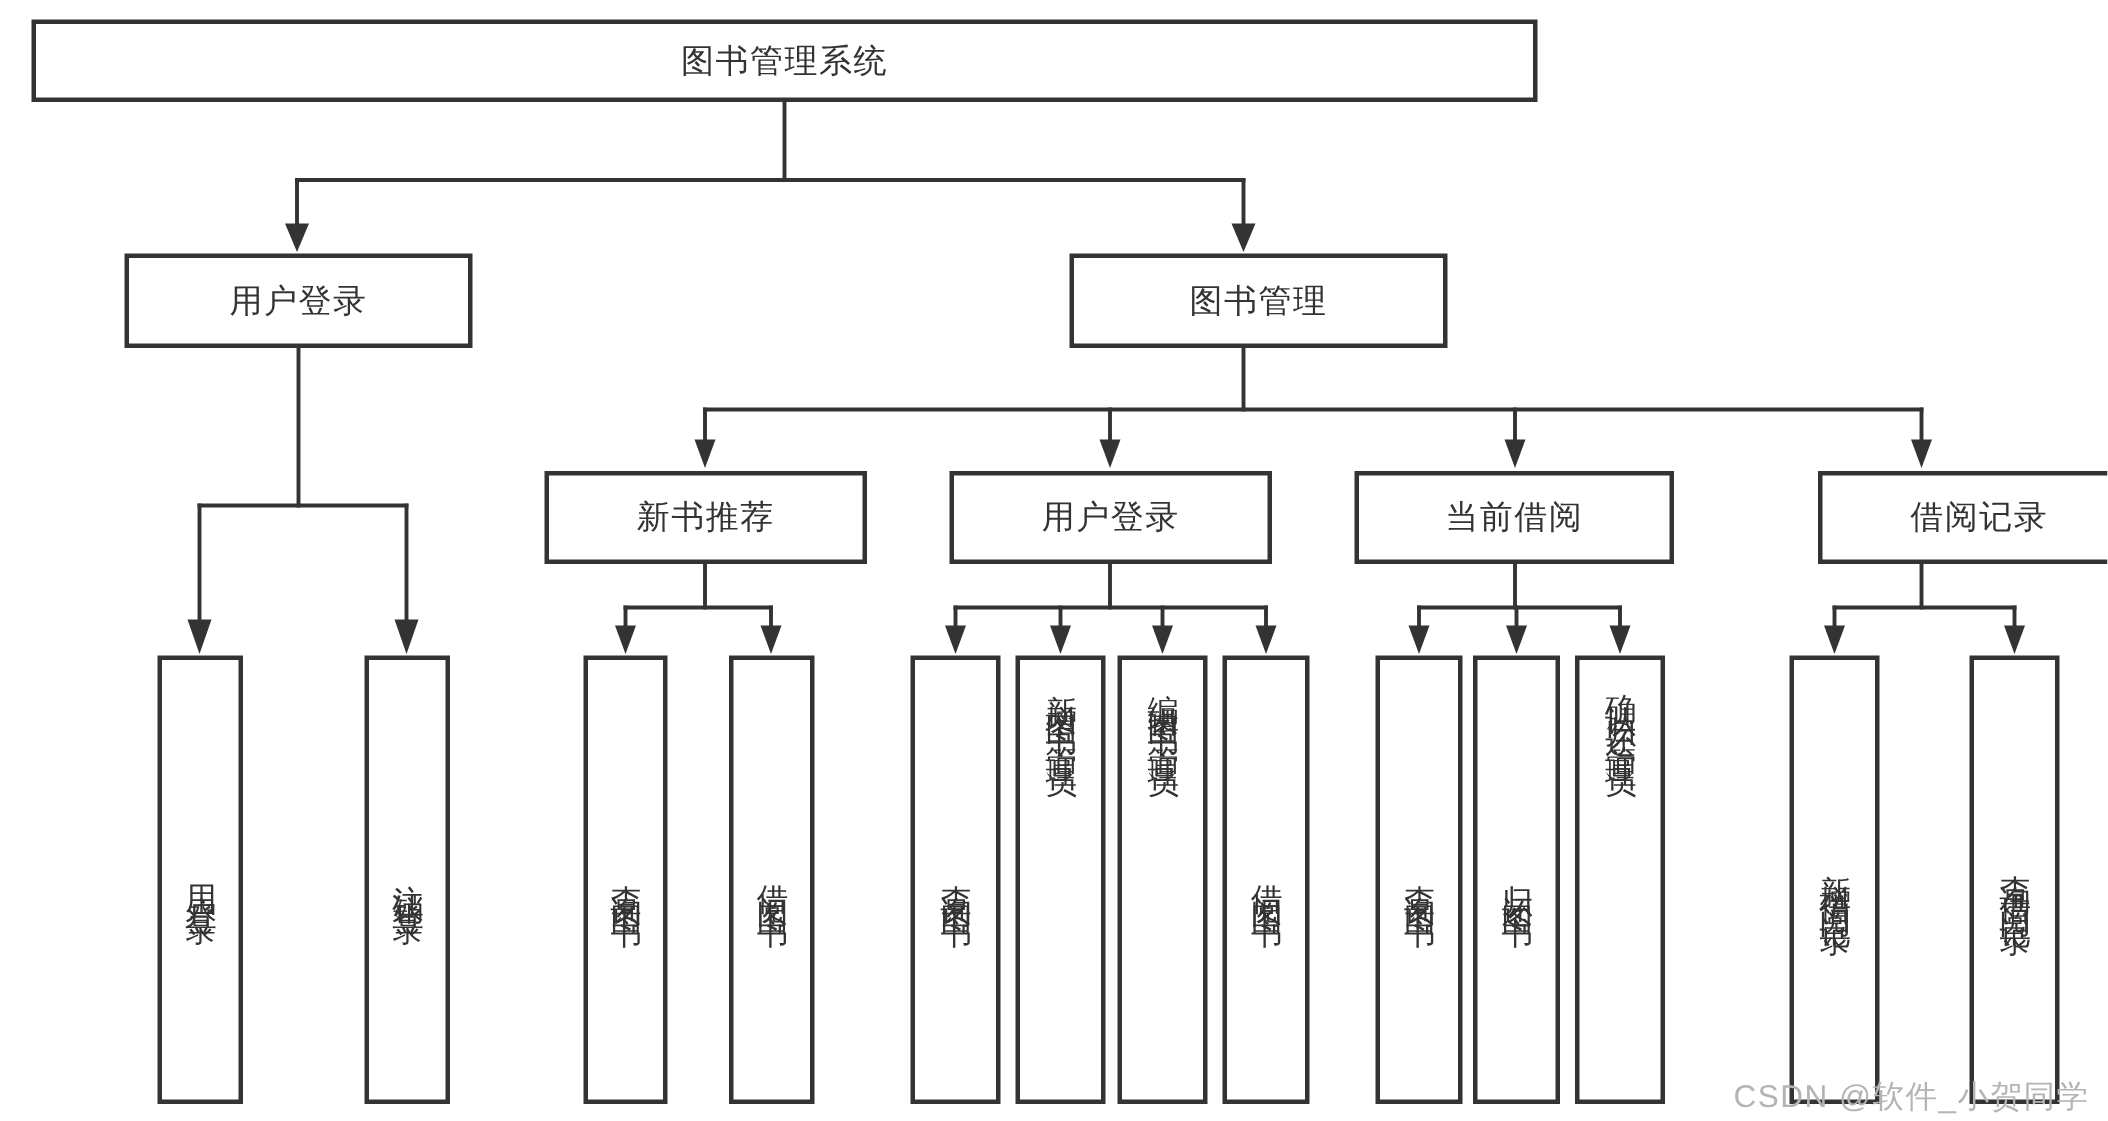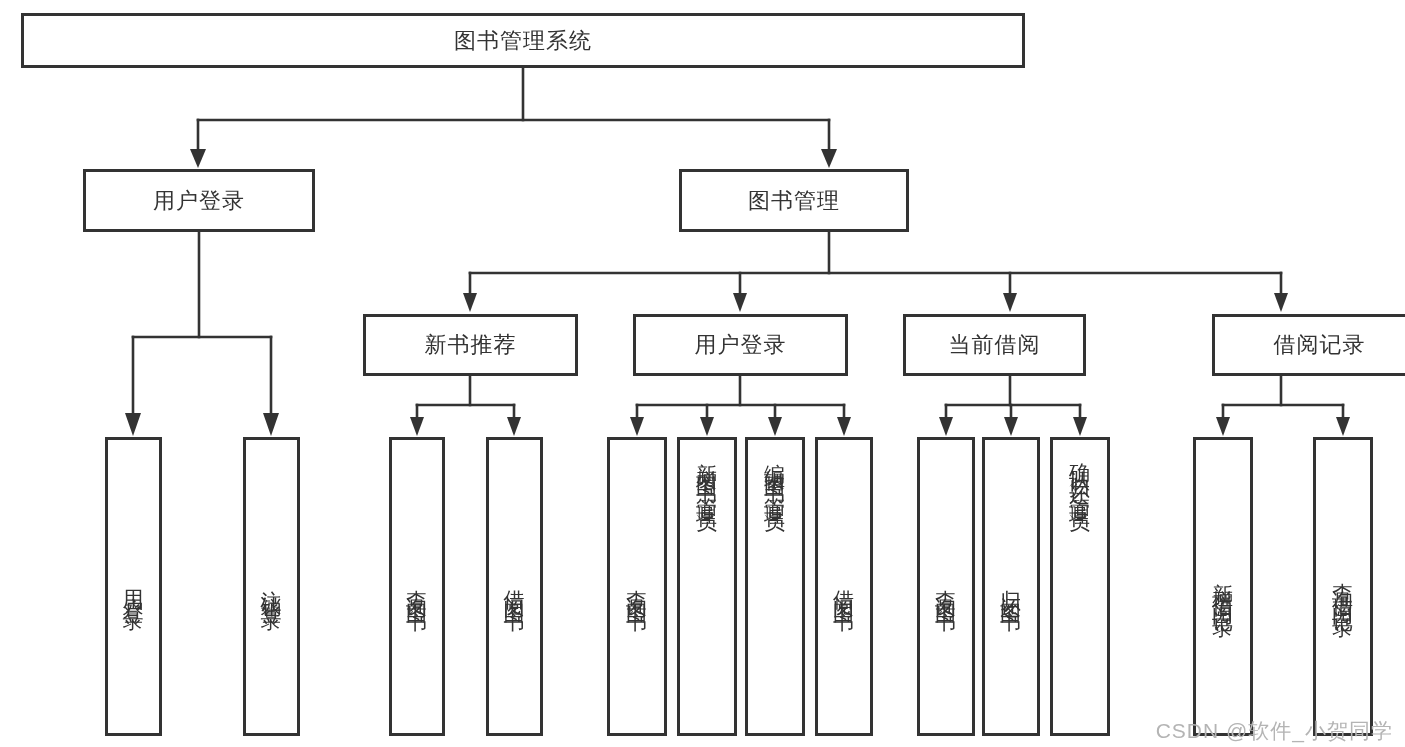--- a/index.html
+++ b/index.html
@@ -134,31 +134,31 @@
       <polygon points="1336,417 1350,417 1343,436"></polygon>
   </svg>
 
   <div class="box hbox" style="left:21px;top:13px;width:1004px;height:55px">
     <span class="lbl">图书管理系统</span>
   </div>
 
   <div class="box hbox" style="left:83px;top:169px;width:232px;height:63px">
     <span class="lbl">用户登录</span>
   </div>
-  <div class="box hbox" style="left:679px;top:169px;width:230px;height:63px">
+  <div class="box hbox" style="left:713px;top:169px;width:252px;height:63px">
     <span class="lbl">图书管理</span>
   </div>
 
   <div class="box hbox" style="left:363px;top:314px;width:215px;height:62px">
     <span class="lbl">新书推荐</span>
   </div>
   <div class="box hbox" style="left:633px;top:314px;width:215px;height:62px">
     <span class="lbl">用户登录</span>
   </div>
-  <div class="box hbox" style="left:903px;top:314px;width:183px;height:62px">
+  <div class="box hbox" style="left:903px;top:314px;width:213px;height:62px">
     <span class="lbl">当前借阅</span>
   </div>
   <div class="box hbox" style="left:1212px;top:314px;width:215px;height:62px">
     <span class="lbl">借阅记录</span>
   </div>
 
   <div class="box vbox" style="left:105px;top:437px;width:57px;height:299px">
     <span class="lbl">用户登录</span>
   </div>
   <div class="box vbox" style="left:243px;top:437px;width:57px;height:299px">

